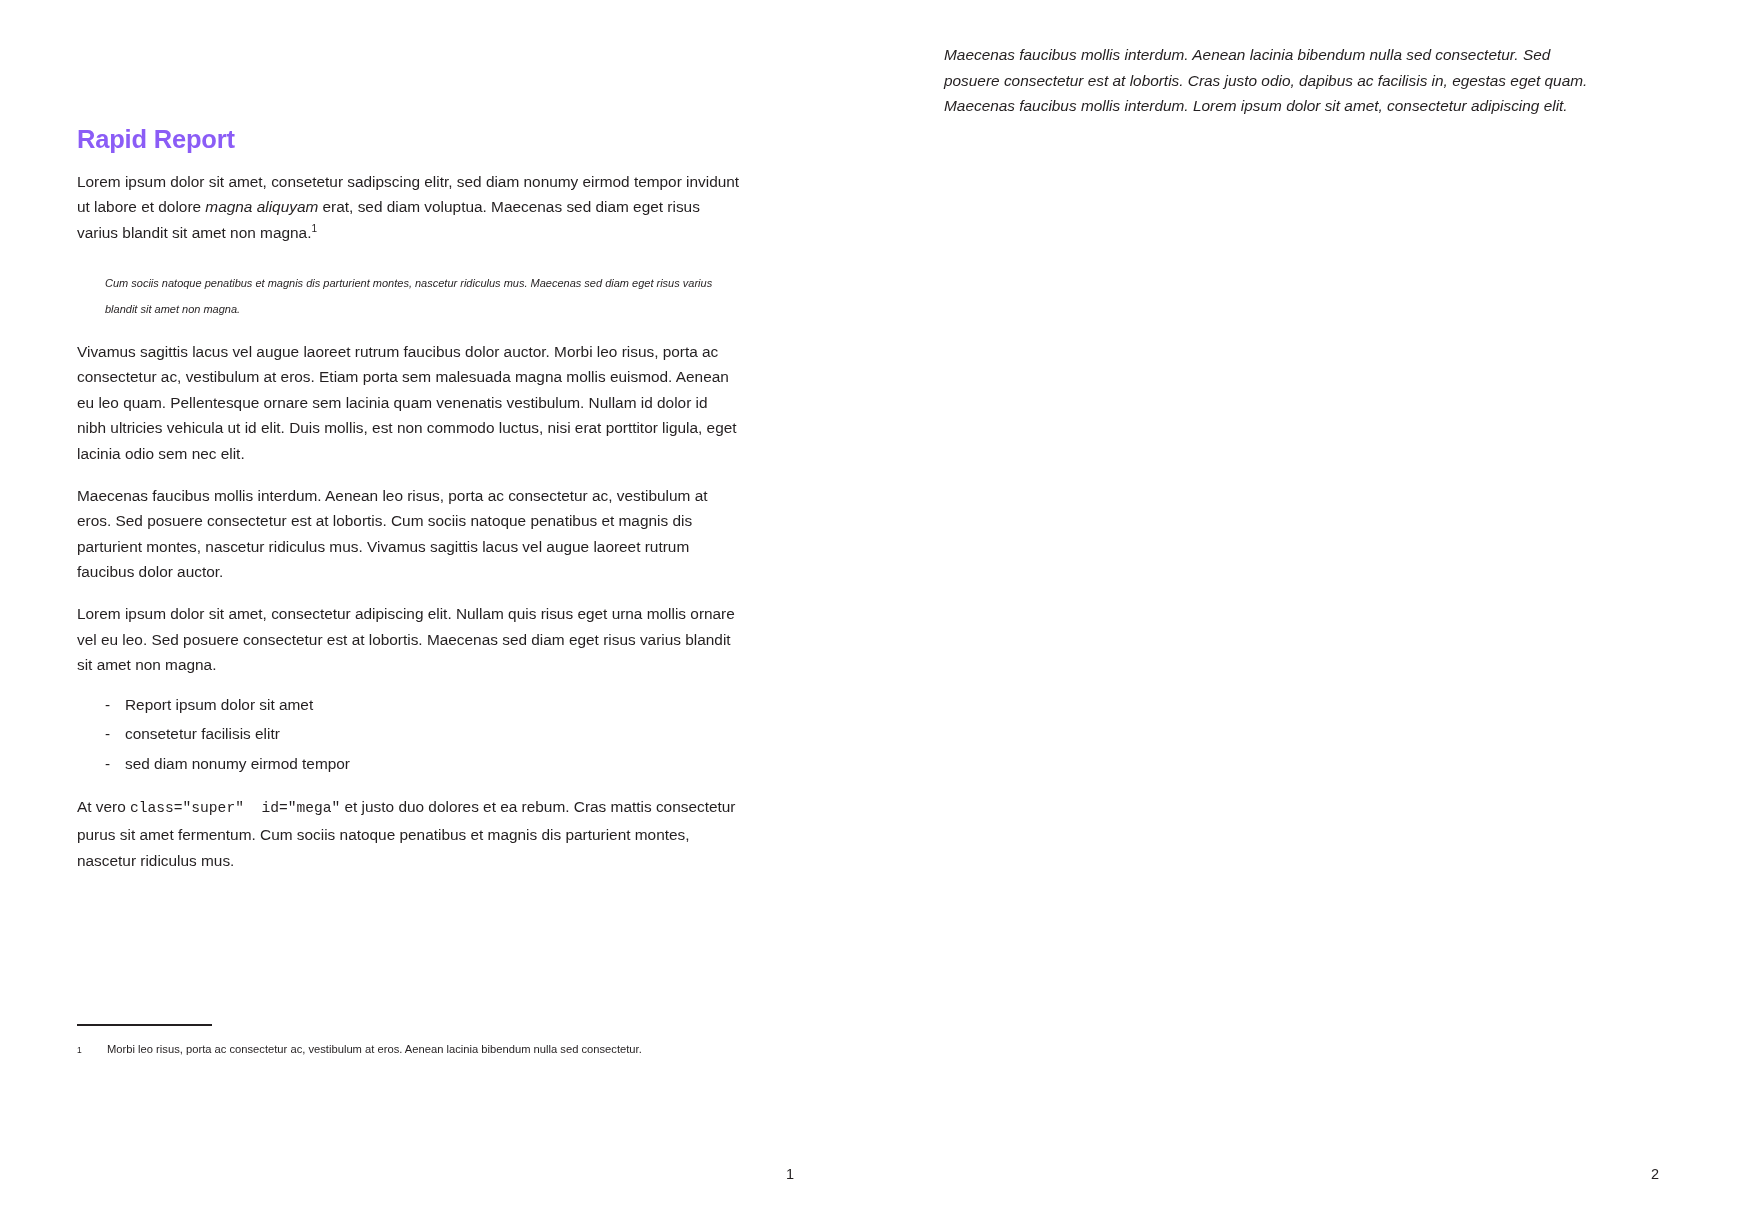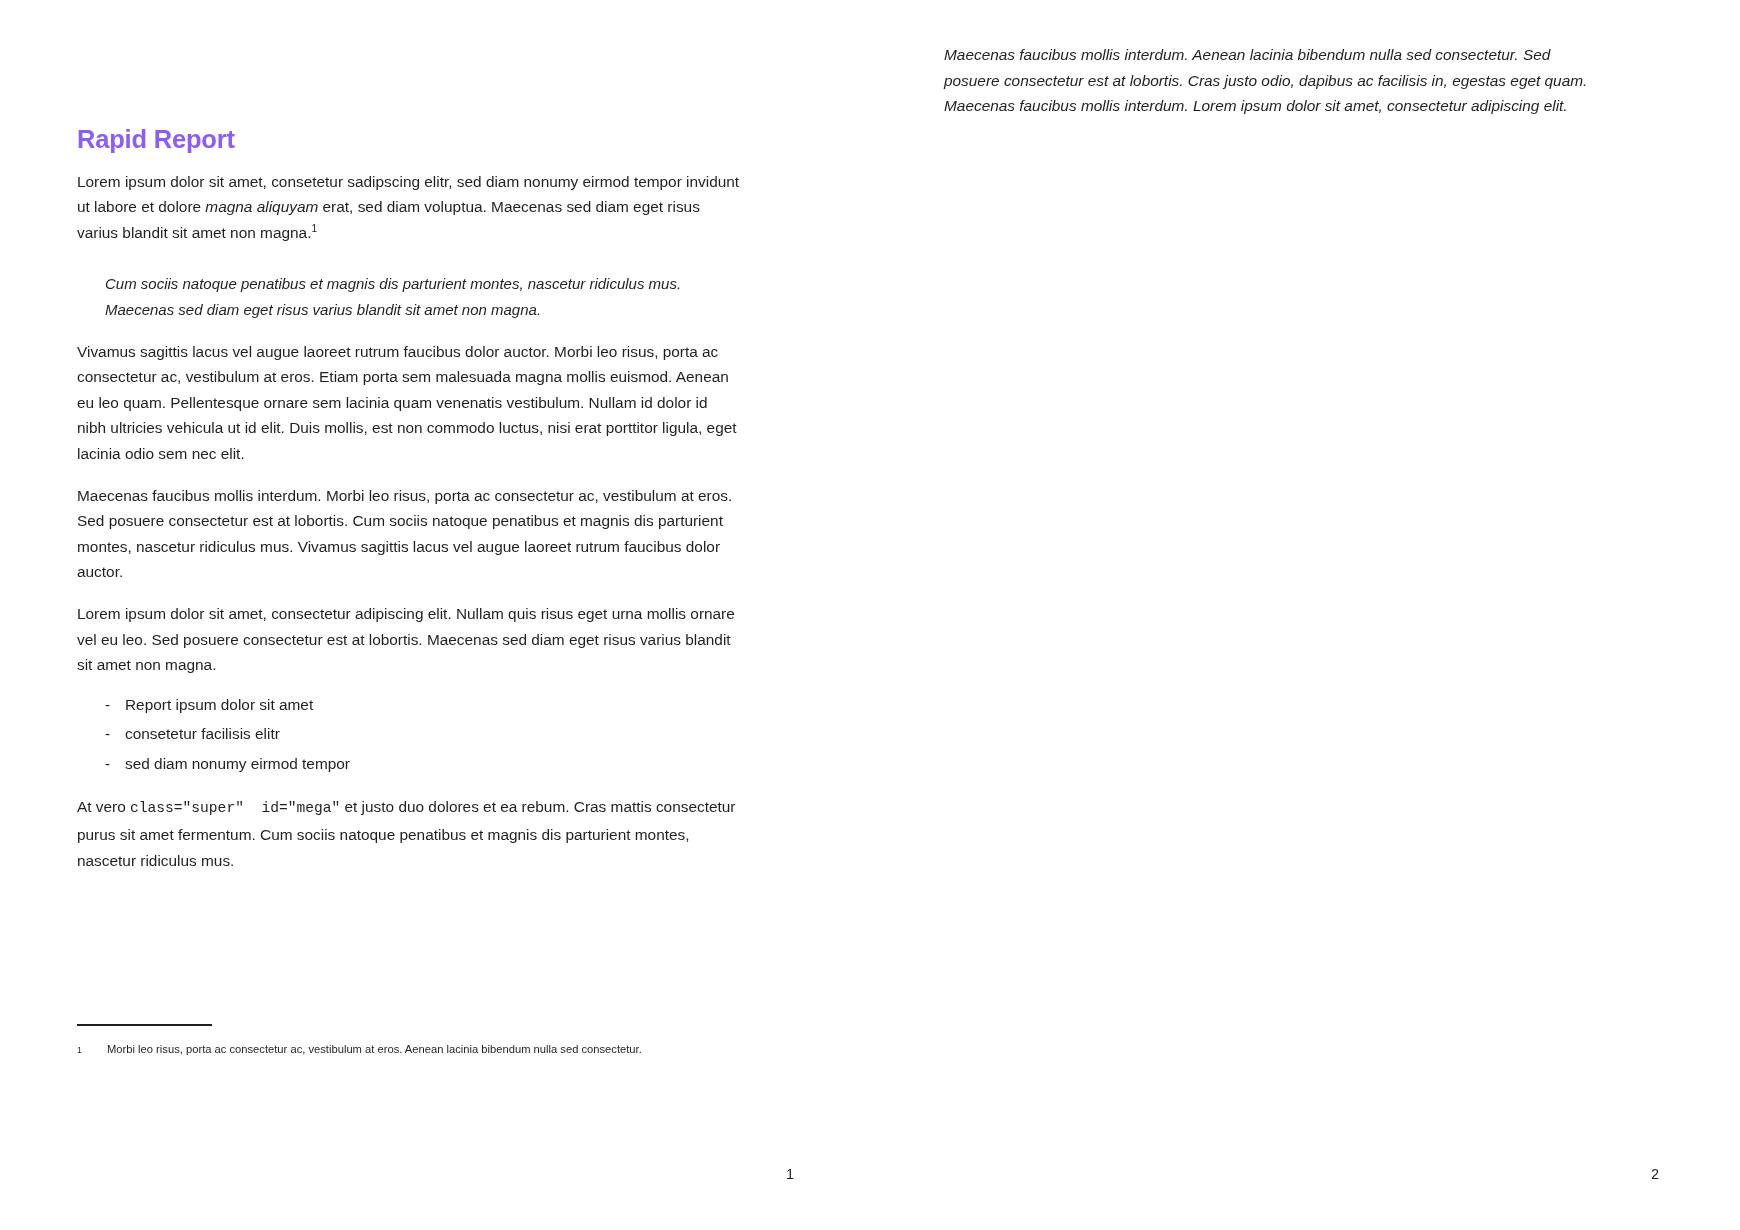--- a/index.html
+++ b/index.html
@@ -84,21 +84,21 @@
   strong, .bold { font-weight: bold; }
 
   .sup {
     font-size: 10px;
     vertical-align: super;
     line-height: 0;
   }
 
   
   .blockquote {
-    font-size: 15px;
+    font-size: 11px;
     line-height: 25.6px;
     font-style: italic;
     margin: 0;
     padding: 26px 0 0 28px;
     color: #231f20;
   }
 
   
   ul.dash-list {
     list-style: none;
@@ -181,21 +181,21 @@
   <h1 class="doc-title">Rapid Report</h1>
 
 
   <p class="body"><span>Lorem ipsum dolor sit amet, consetetur sadipscing elitr, sed diam nonumy eirmod tempor invidunt ut labore et dolore </span><em>magna aliquyam</em><span> erat, sed diam voluptua. Maecenas sed diam eget risus varius blandit sit amet non magna.</span><span class="sup">1</span></p>
 
   <p class="blockquote">Cum sociis natoque penatibus et magnis dis parturient montes, nascetur ridiculus mus. Maecenas sed diam eget risus varius blandit sit amet non magna.</p>
 
 
   <p class="body tight">Vivamus sagittis lacus vel augue laoreet rutrum faucibus dolor auctor. Morbi leo risus, porta ac consectetur ac, vestibulum at eros. Etiam porta sem malesuada magna mollis euismod. Aenean eu leo quam. Pellentesque ornare sem lacinia quam venenatis vestibulum. Nullam id dolor id nibh ultricies vehicula ut id elit. Duis mollis, est non commodo luctus, nisi erat porttitor ligula, eget lacinia odio sem nec elit.</p>
 
-  <p class="body tight">Maecenas faucibus mollis interdum. Morbi leo risus, porta ac consectetur ac, vestibulum at eros. Sed posuere consectetur est at lobortis. Cum sociis natoque penatibus et magnis dis parturient montes, nascetur ridiculus mus. Vivamus sagittis lacus vel augue laoreet rutrum faucibus dolor auctor.</p>
+  <p class="body tight">Maecenas faucibus mollis interdum. Aenean leo risus, porta ac consectetur ac, vestibulum at eros. Sed posuere consectetur est at lobortis. Cum sociis natoque penatibus et magnis dis parturient montes, nascetur ridiculus mus. Vivamus sagittis lacus vel augue laoreet rutrum faucibus dolor auctor.</p>
 
   <p class="body tight">Lorem ipsum dolor sit amet, consectetur adipiscing elit. Nullam quis risus eget urna mollis ornare vel eu leo. Sed posuere consectetur est at lobortis. Maecenas sed diam eget risus varius blandit sit amet non magna.</p>
 
   <ul class="dash-list">
     <li><span class="dash">-</span><span>Report ipsum dolor sit amet</span></li>
     <li><span class="dash">-</span><span>consetetur facilisis elitr</span></li>
     <li><span class="dash">-</span><span>sed diam nonumy eirmod tempor</span></li>
   </ul>
 
   <p class="body"><span>At vero </span><code class="inline-code">class="super"  id="mega"</code><span> et justo duo dolores et ea rebum. Cras mattis consectetur purus sit amet fermentum. Cum sociis natoque penatibus et magnis dis parturient montes, nascetur ridiculus mus.</span></p>

